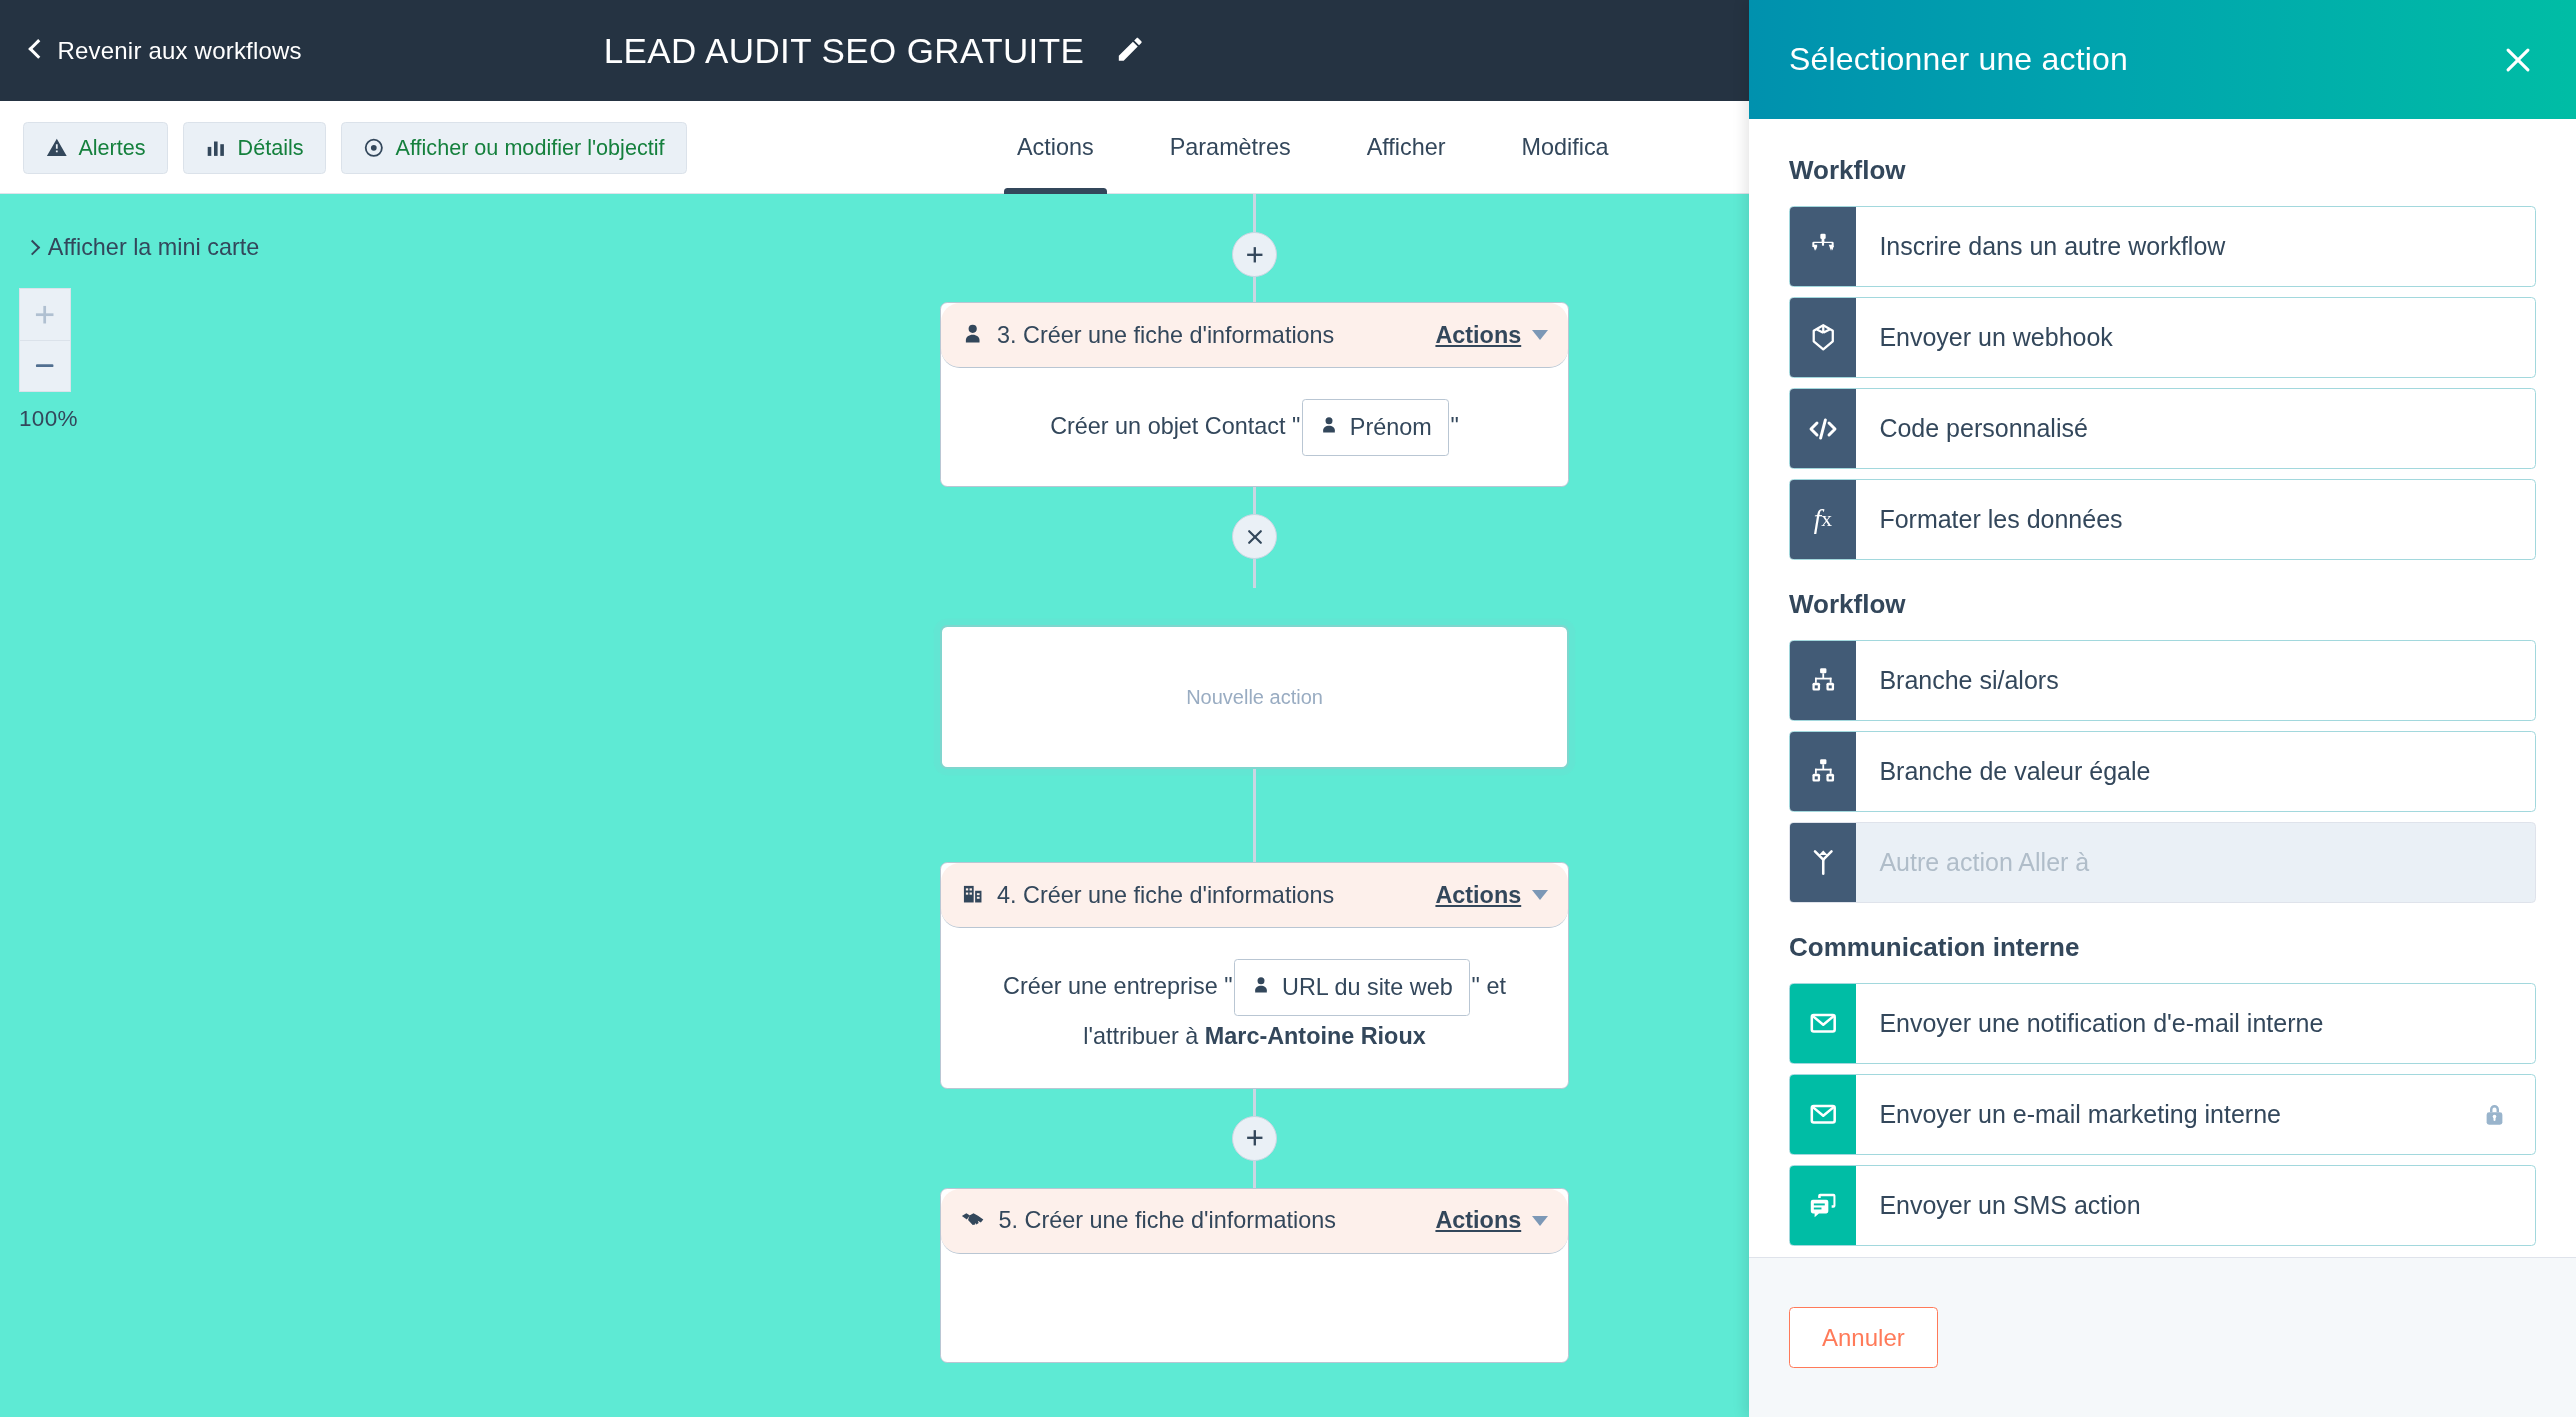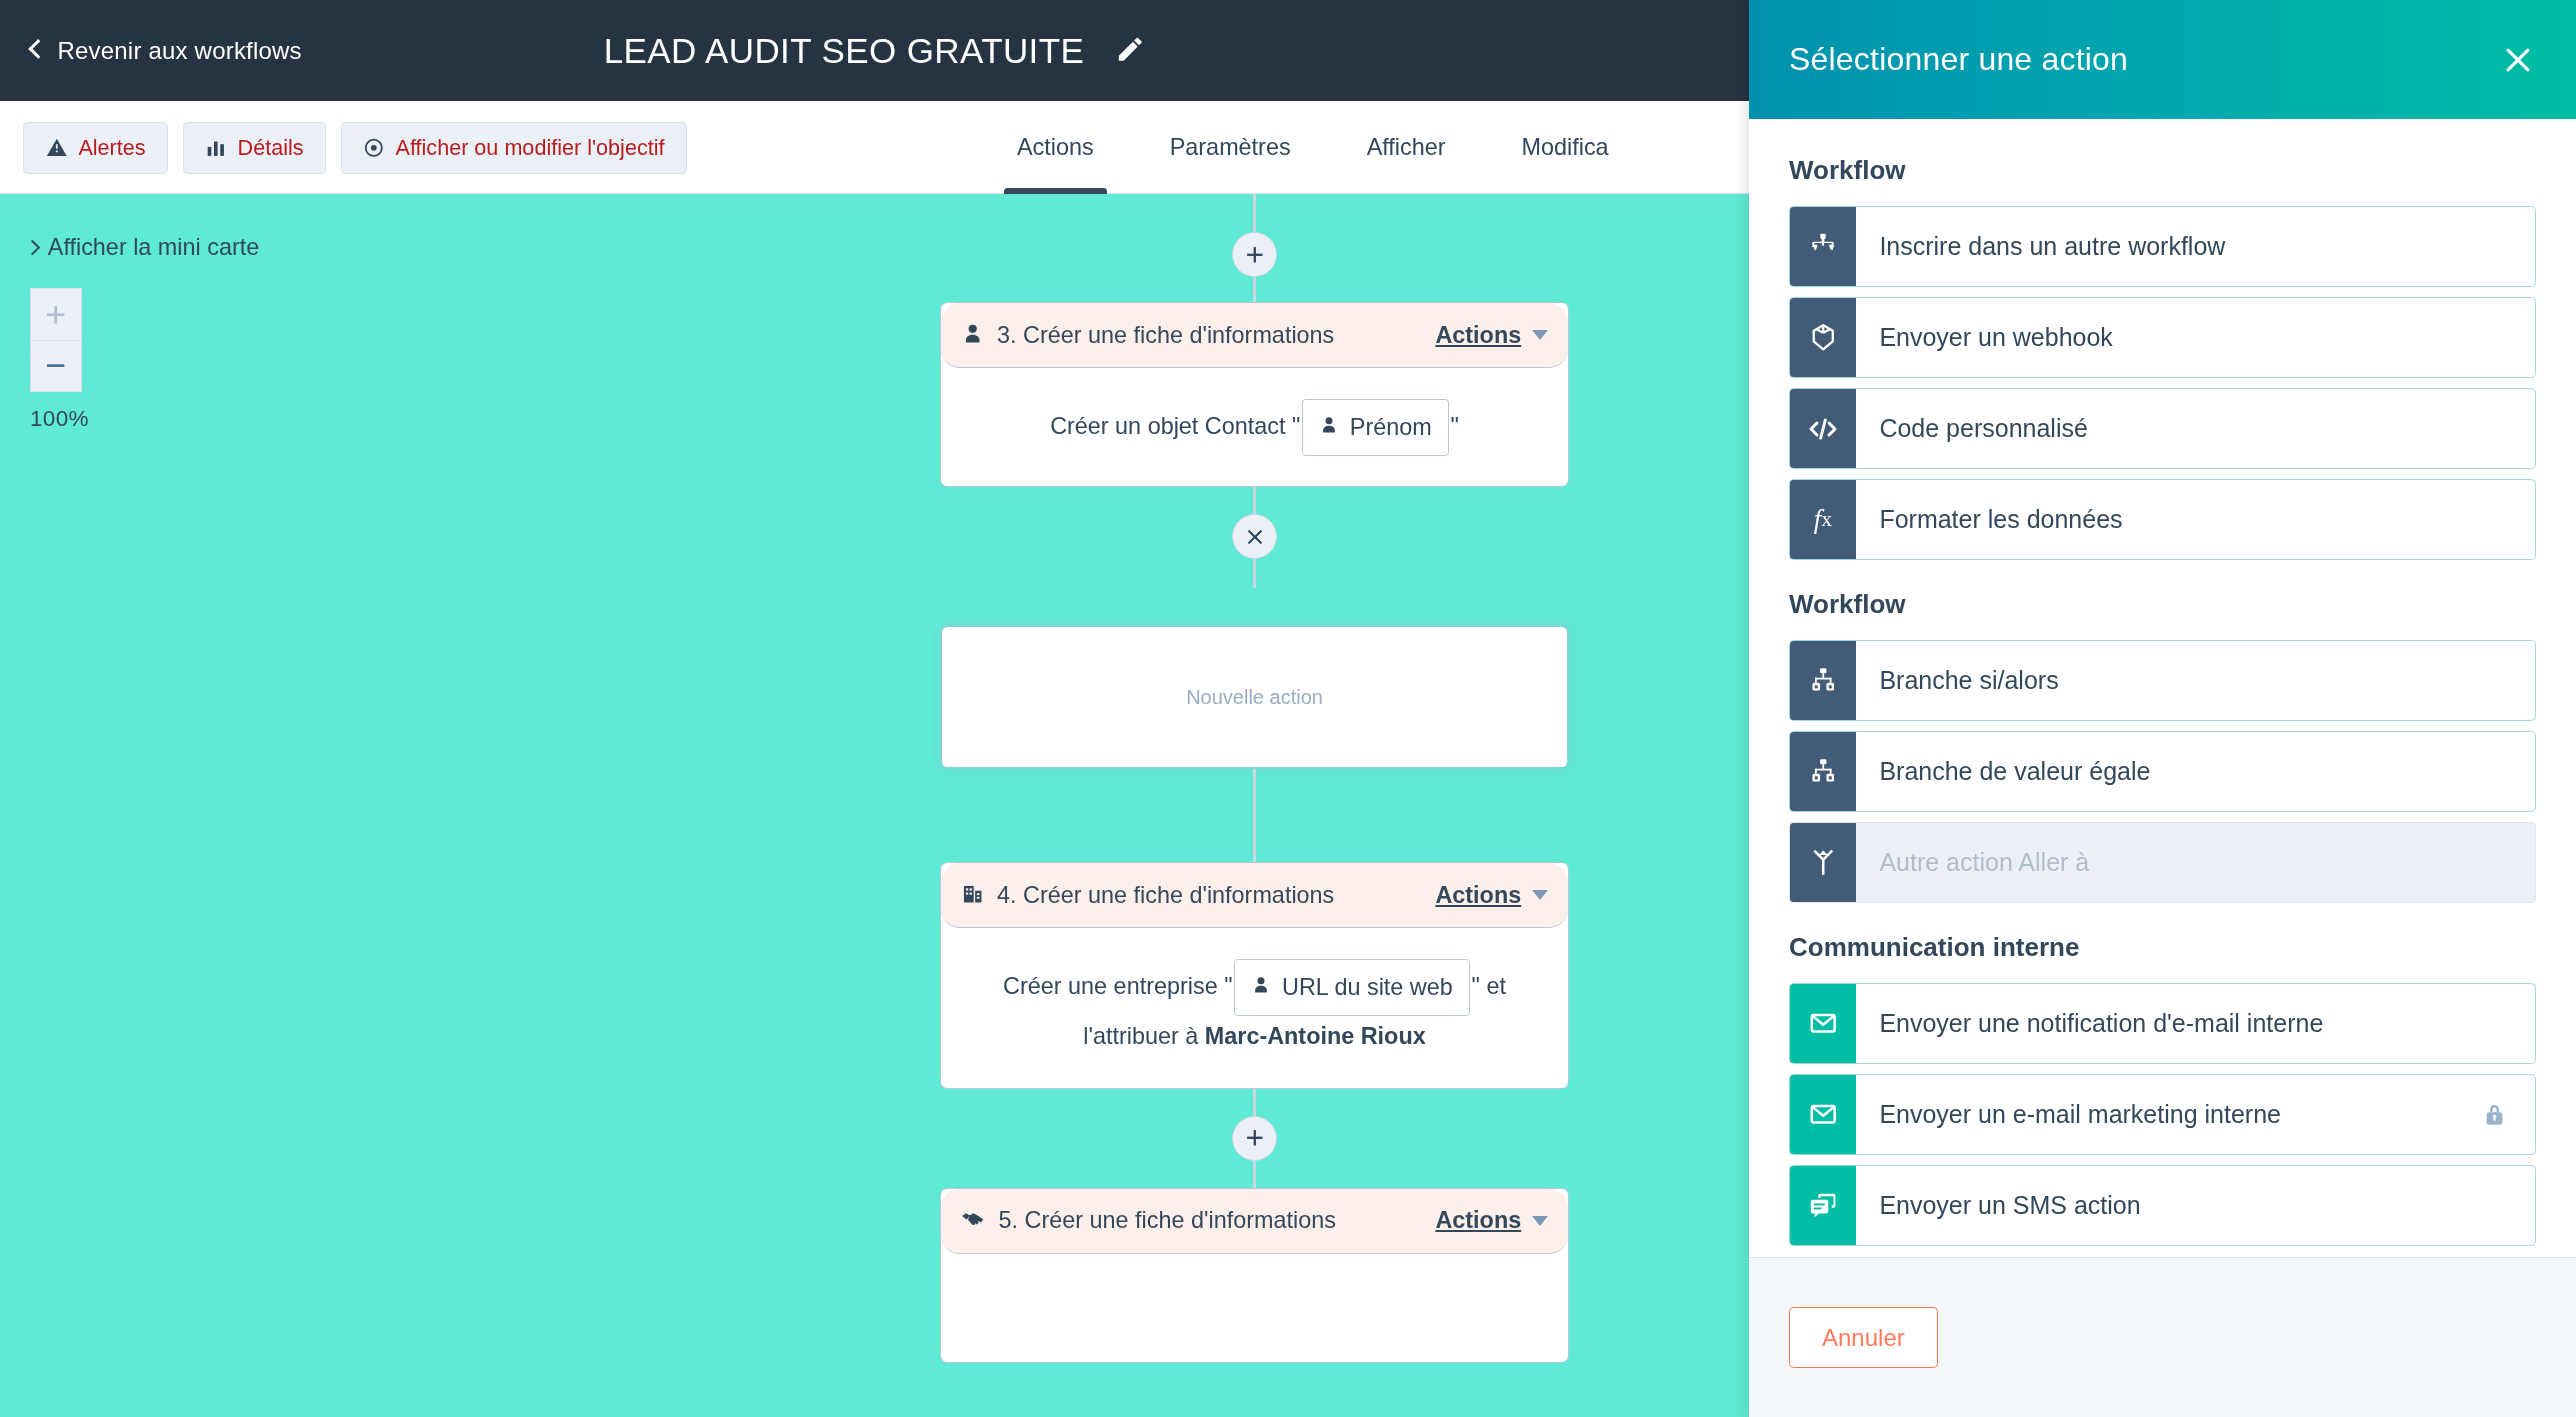--- a/index.html
+++ b/index.html
@@ -48,21 +48,21 @@
     border-bottom: 1.8px solid #dfe3eb;
   }
   .tool-btns {
     position: absolute; left: 23.4px; top: 20.7px;
     display: flex; gap: 14.4px;
   }
   .tool-btn {
     display: flex; align-items: center; gap: 10.8px;
     height: 52px; padding: 0 21.6px;
     background: #eaf0f6; border: 0.9px solid #dbe2ea; border-radius: 4.5px;
-    color: #b91c1c; font-size: 21.6px; cursor: pointer; white-space: nowrap;
+    color: #15803d; font-size: 21.6px; cursor: pointer; white-space: nowrap;
   }
   .tool-btn svg { display: block; flex: 0 0 auto; }
 
   .tabs {
     position: absolute; left: 979px; top: 0;
     height: 93px; display: flex; align-items: stretch; gap: 0;
   }
   .tab {
     display: flex; align-items: center; justify-content: center;
     padding: 0 38px; font-size: 23.4px; color: #33475b;
@@ -83,21 +83,21 @@
   .minimap-toggle {
     position: absolute; left: 27px; top: 40px;
     display: flex; align-items: center; gap: 10px;
     color: #33475b; font-size: 23.4px; cursor: pointer; white-space: nowrap;
   }
   .chev-right {
     display: inline-block; width: 10.8px; height: 10.8px;
     border-right: 2.7px solid #33475b; border-top: 2.7px solid #33475b;
     transform: rotate(45deg);
   }
-  .zoom-ctrls { position: absolute; left: 30px; top: 94px; }
+  .zoom-ctrls { position: absolute; left: 19px; top: 94px; }
   .zoom-btn {
     width: 52px; height: 52px;
     background: #eaf0f6; border: 0.9px solid #dbe2ea;
     display: flex; align-items: center; justify-content: center;
     cursor: pointer; color: #516f90;
   }
   .zoom-btn.plus { border-bottom: none; color: #b0c0d1; }
   .zoom-level {
     margin-top: 14.4px; font-size: 22.5px; color: #33475b; letter-spacing: 0.3px;
   }

